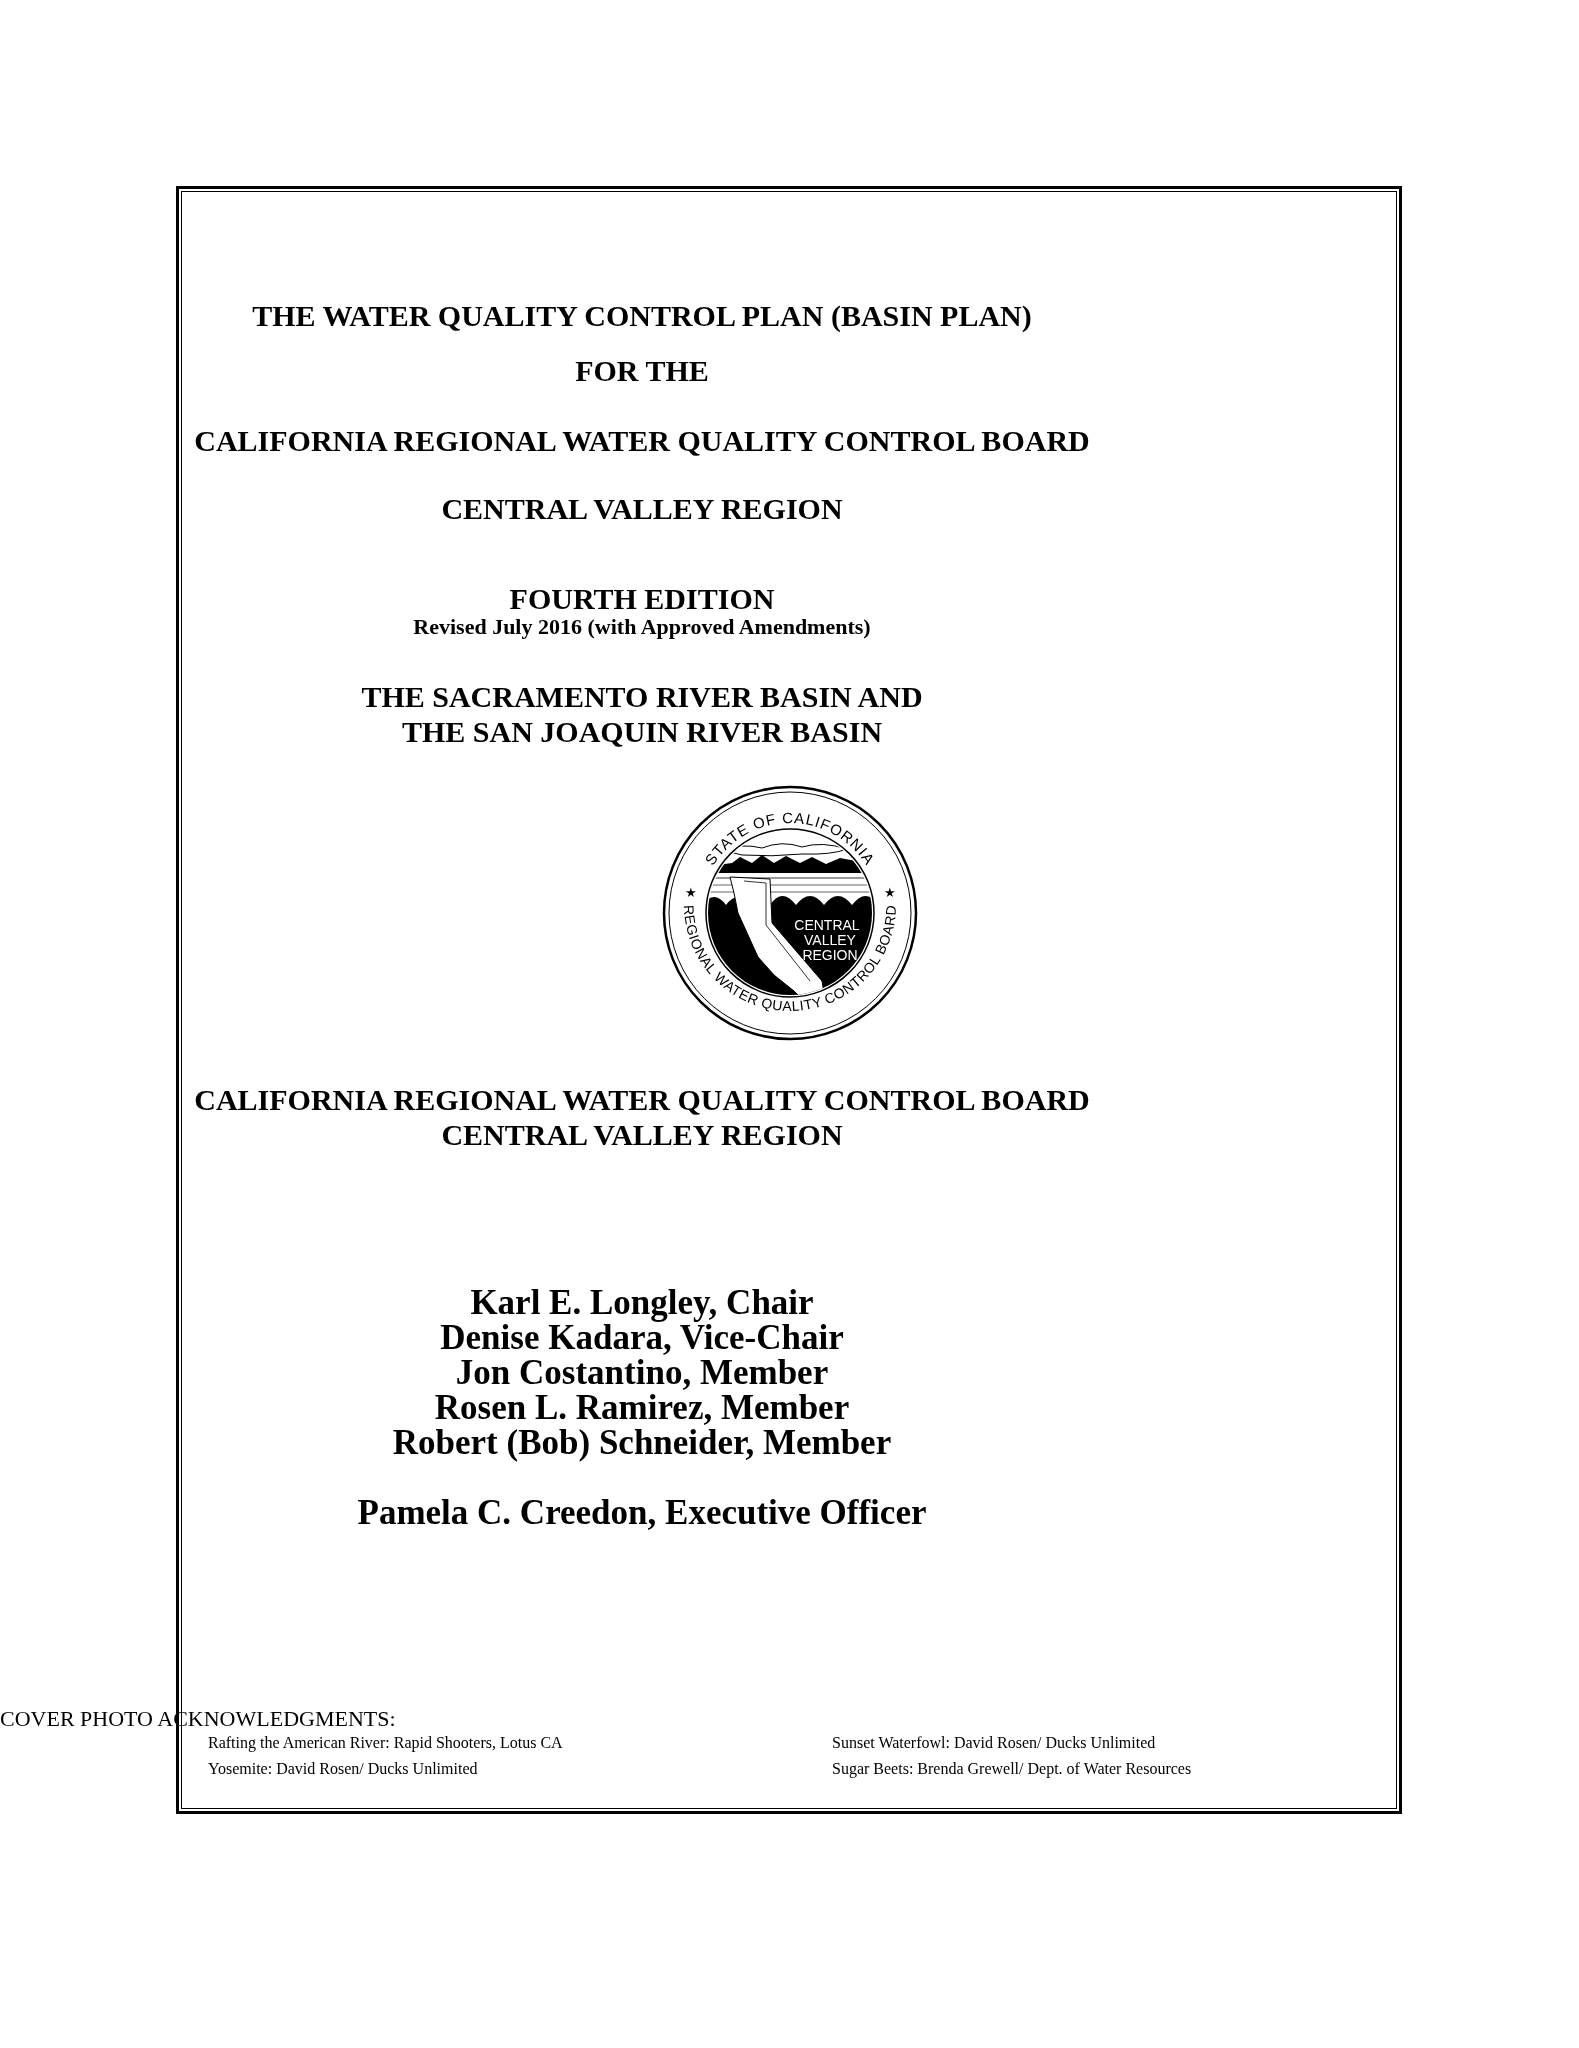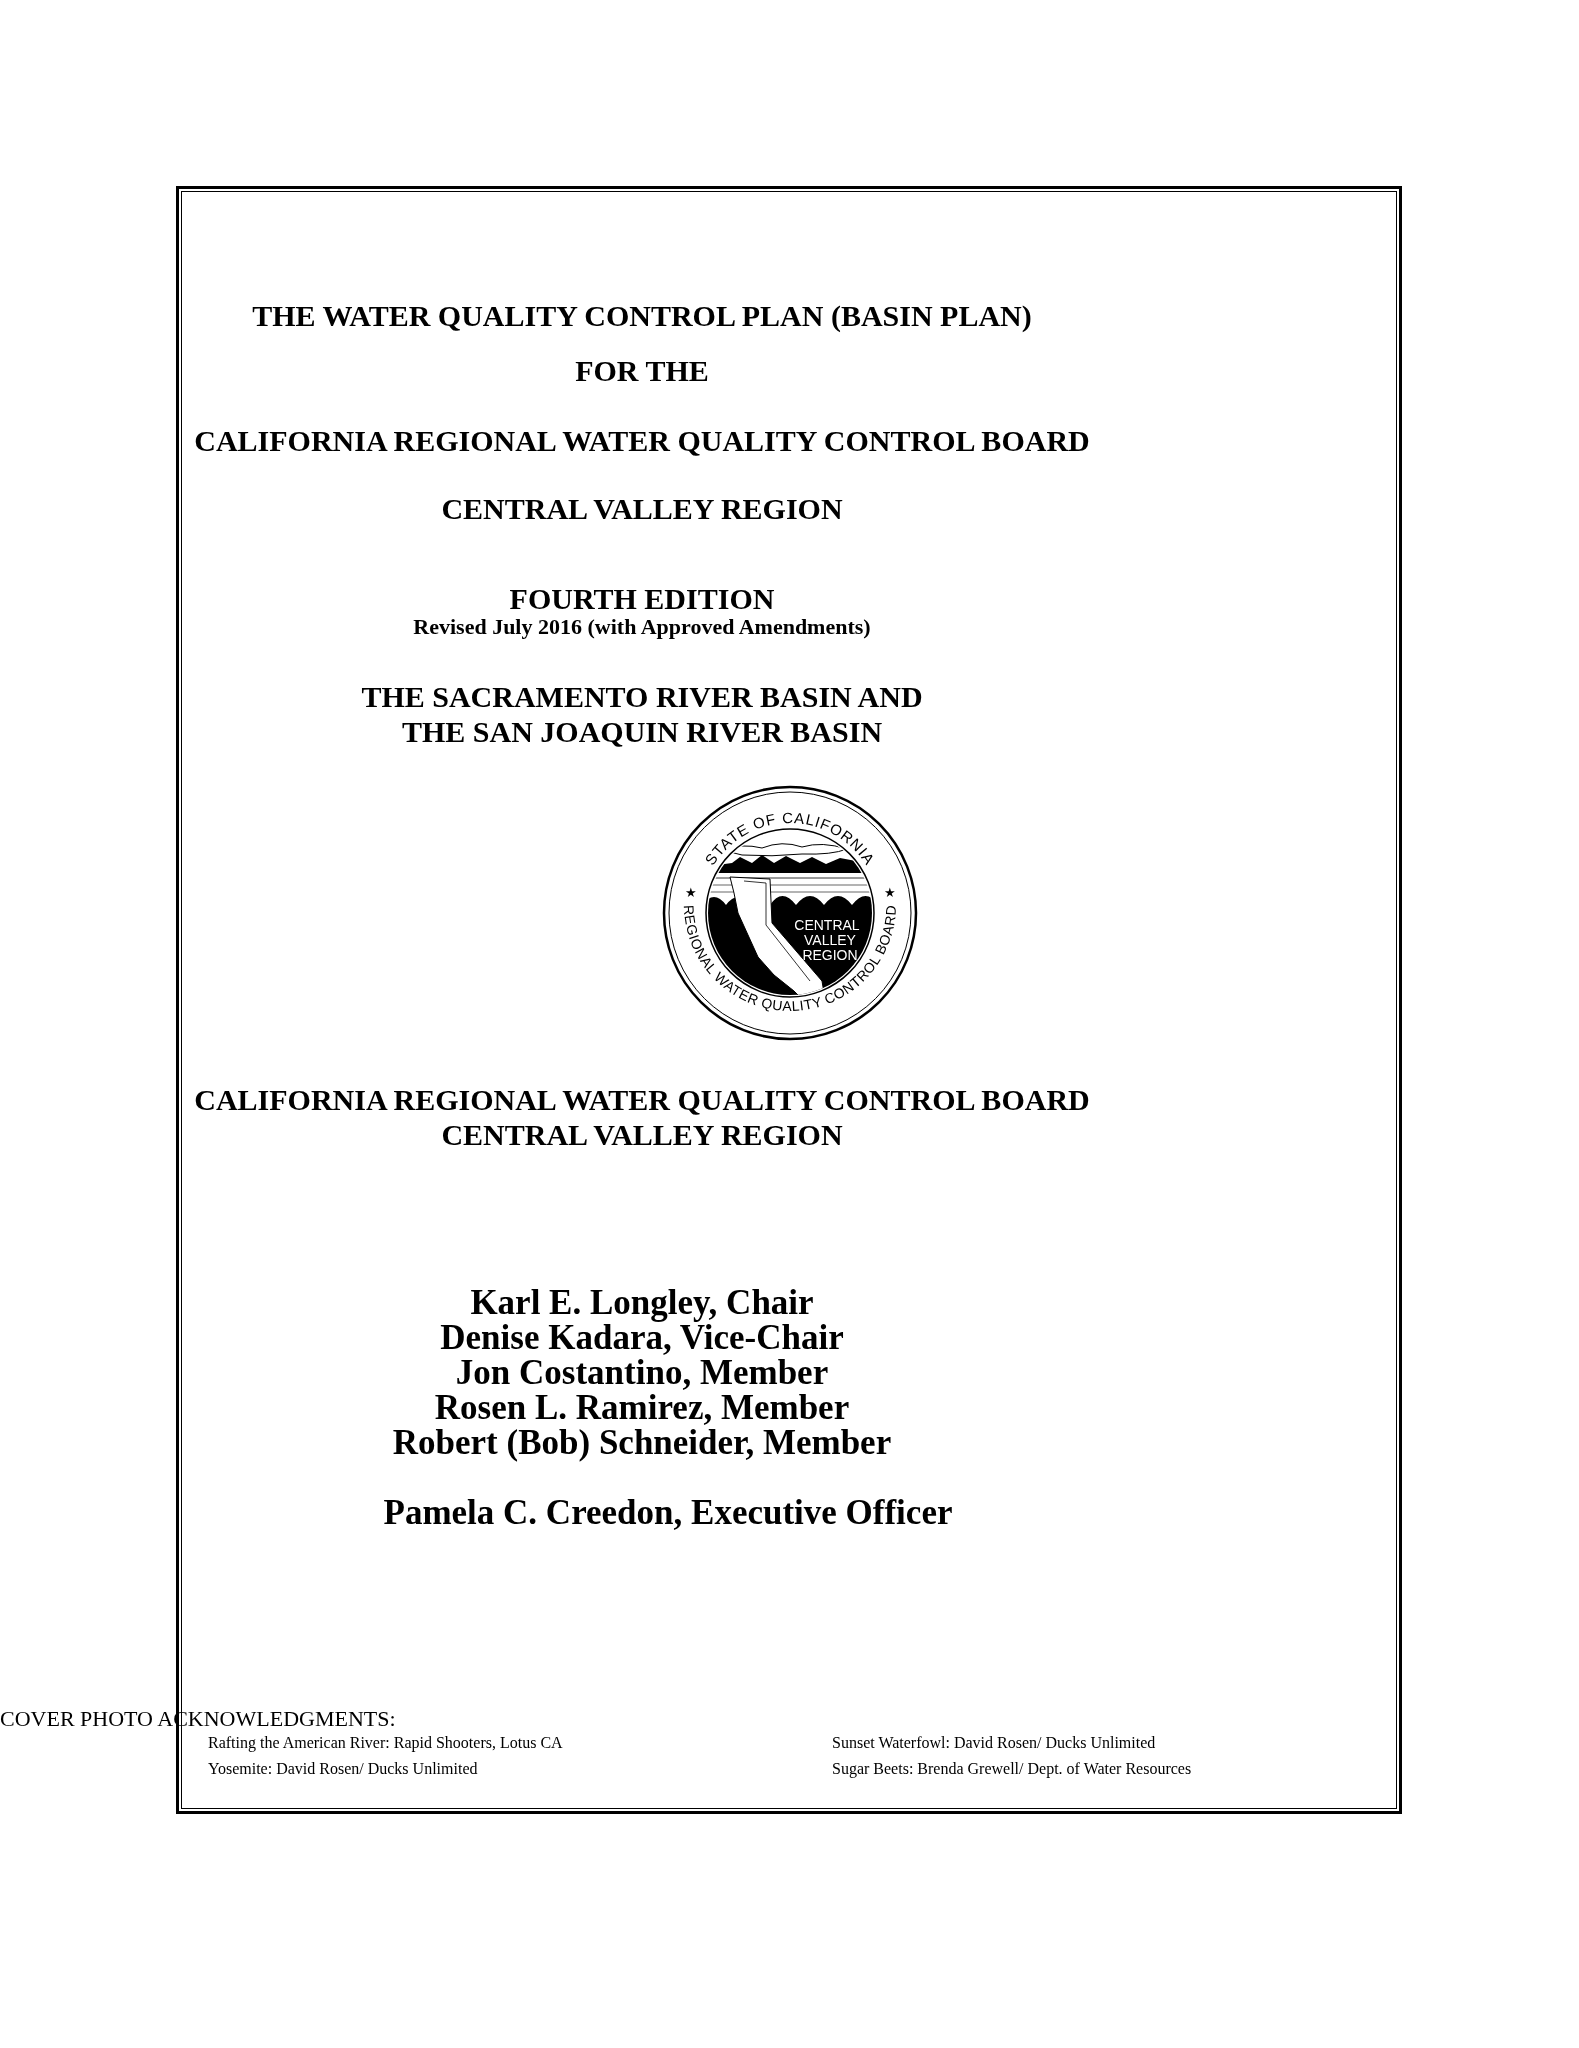--- a/index.html
+++ b/index.html
@@ -124,19 +124,19 @@
 
 <div class="line h1" style="top:1085px;">CALIFORNIA REGIONAL WATER QUALITY CONTROL BOARD</div>
 <div class="line h1" style="top:1120px;">CENTRAL VALLEY REGION</div>
 
 <div class="line names" style="top:1285px;">Karl E. Longley, Chair</div>
 <div class="line names" style="top:1320px;">Denise Kadara, Vice-Chair</div>
 <div class="line names" style="top:1355px;">Jon Costantino, Member</div>
 <div class="line names" style="top:1390px;">Rosen L. Ramirez, Member</div>
 <div class="line names" style="top:1425px;">Robert (Bob) Schneider, Member</div>
 
-<div class="line names" style="top:1495px;padding-left:26px;">Pamela C. Creedon, Executive Officer</div>
+<div class="line names" style="top:1495px;">Pamela C. Creedon, Executive Officer</div>
 
 <div class="ack-head" style="top:1708px;">COVER PHOTO ACKNOWLEDGMENTS:</div>
 <div class="ack" style="left:208px; top:1735px;">Rafting the American River: Rapid Shooters, Lotus CA</div>
 <div class="ack" style="left:208px; top:1761px;">Yosemite: David Rosen/ Ducks Unlimited</div>
 <div class="ack" style="left:832px; top:1735px;">Sunset Waterfowl: David Rosen/ Ducks Unlimited</div>
 <div class="ack" style="left:832px; top:1761px;">Sugar Beets: Brenda Grewell/ Dept. of Water Resources</div>
 
 </body></html>

